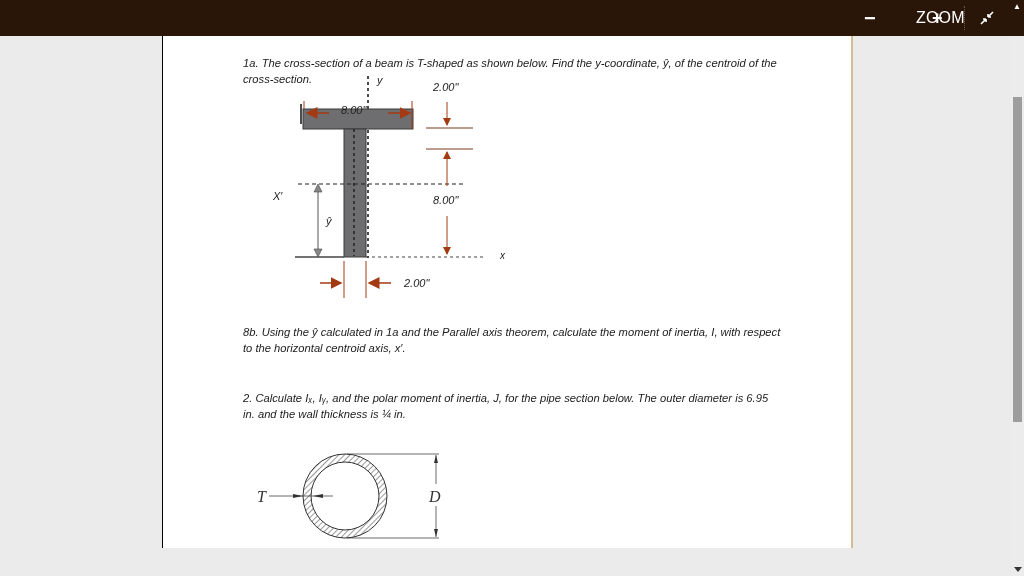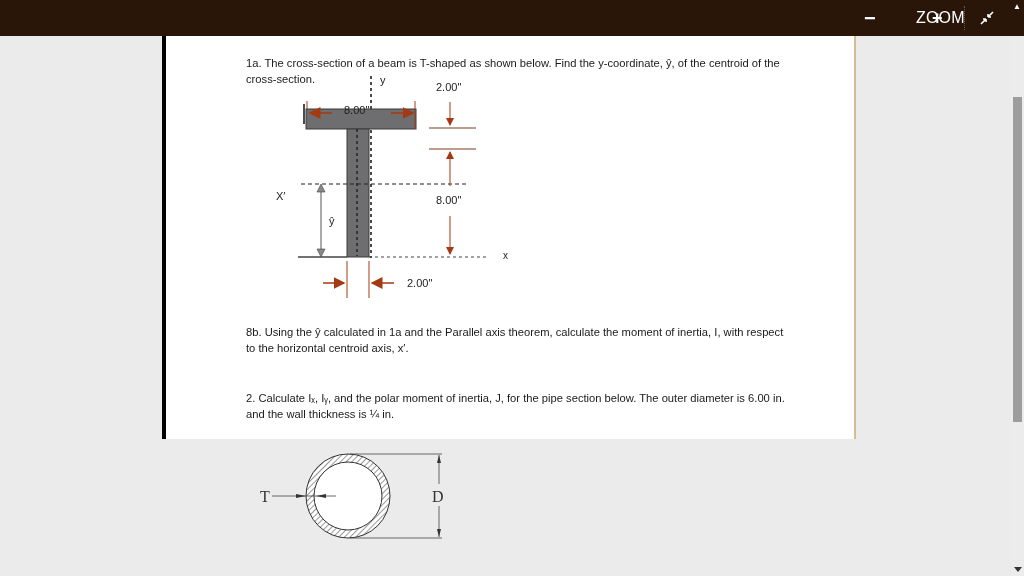--- a/index.html
+++ b/index.html
@@ -20,24 +20,25 @@
   .zoom-label { left:916px; font-size:16px; letter-spacing:0.2px; }
   .zoom-plus { left:932px; font-size:18px; font-weight:bold; width:16px; text-align:center; }
   .zoom-sep {
     position:absolute; left:964px; top:6px; width:0; height:24px;
     border-left:1px dotted #6b5a4a;
   }
   .collapse-btn { left:978px; width:18px; justify-content:center; }
   .scroll-up { position:absolute; left:1013px; top:2px; color:#ffffff; font-size:8px; }
 
   .page {
-    position:absolute; left:162px; top:36px; width:688px; height:403px;
+    position:absolute; left:162px; top:36px; width:688px; height:512px;
     background:#ffffff;
-    border-left:4px solid #000000;
+    border-left:1px solid #000000;
     border-right:2px solid #d4bc95;
+    font-style:italic;
   }
   .text-block {
     position:absolute; left:80px; font-size:11.2px; color:#1a1a1a;
     line-height:16px; font-family:"Liberation Sans", sans-serif;
   }
   .q1a { top:19px; width:540px; }
   .q1b { top:288px; width:540px; }
   .q2 { top:354px; width:540px; }
 
   .diagram { position:absolute; left:0; top:0; }
@@ -68,21 +69,21 @@
     <svg width="14" height="14" viewBox="0 0 14 14">
       <path d="M13 1 L8 6 M8 6 L8 3 M8 6 L11 6" stroke="#fff" stroke-width="1.6" fill="none"></path>
       <path d="M1 13 L6 8 M6 8 L6 11 M6 8 L3 8" stroke="#fff" stroke-width="1.6" fill="none"></path>
     </svg>
   </div>
 </div>
 
 <div class="page">
   <div class="text-block q1a">1a. The cross-section of a beam is T-shaped as shown below. Find the y-coordinate, ŷ, of the centroid of the cross-section.</div>
   <div class="text-block q1b">8b. Using the ŷ calculated in 1a and the Parallel axis theorem, calculate the moment of inertia, I, with respect to the horizontal centroid axis, x′.</div>
-  <div class="text-block q2">2. Calculate Iₓ, Iᵧ, and the polar moment of inertia, J, for the pipe section below. The outer diameter is 6.00 in. and the wall thickness is ¼ in.</div>
+  <div class="text-block q2">2. Calculate Iₓ, Iᵧ, and the polar moment of inertia, J, for the pipe section below. The outer diameter is 6.95 in. and the wall thickness is ¼ in.</div>
 
   <svg class="diagram" width="688" height="540" viewBox="0 0 688 540">
     <defs>
       <marker id="arR" markerWidth="8" markerHeight="8" refX="7" refY="4" orient="auto">
         <path d="M0,0 L8,4 L0,8 z" fill="#a33a12"></path>
       </marker>
       <marker id="arG" markerWidth="8" markerHeight="8" refX="7" refY="4" orient="auto">
         <path d="M0,0 L8,4 L0,8 z" fill="#666"></path>
       </marker>
       <pattern id="hatch" width="4" height="4" patternUnits="userSpaceOnUse" patternTransform="rotate(45)">

